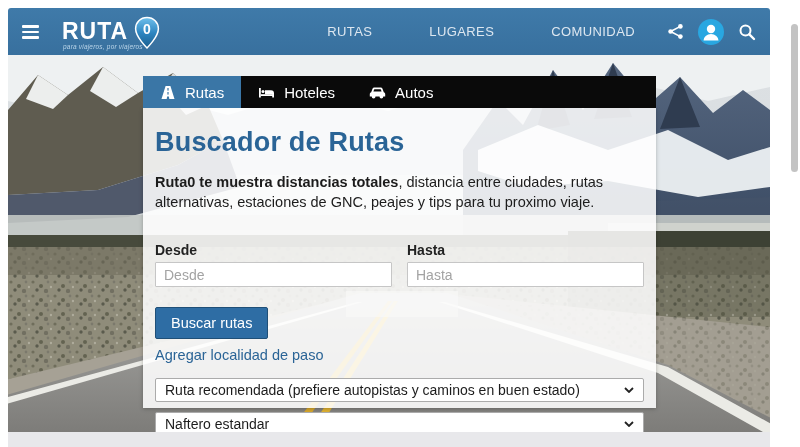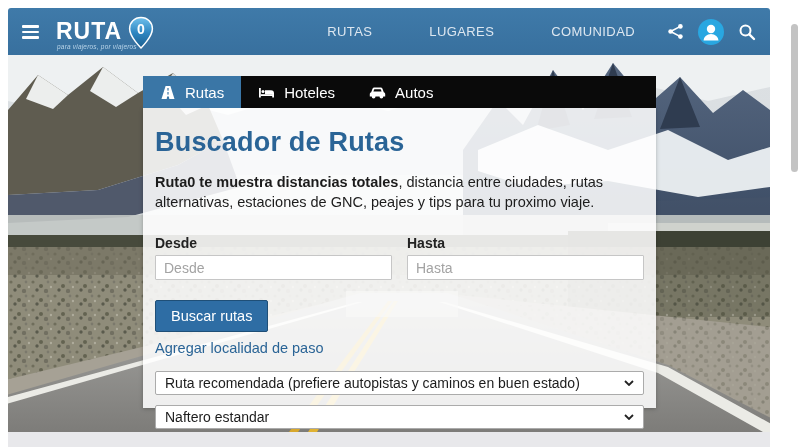--- a/index.html
+++ b/index.html
@@ -12,21 +12,21 @@
 
   
   .navbar{
     position:absolute;left:0;top:0;width:762px;height:47px;
     background:linear-gradient(180deg,var(--navbar-light,#3f7aa9),var(--navbar,#38709e));
     border-radius:3px 3px 0 0;display:flex;align-items:center;
     padding:0 14px;box-sizing:border-box;color:#fff;
   }
   .hamburger{width:17px;display:flex;flex-direction:column;gap:3px;cursor:pointer;margin-top:1px;}
   .hamburger span{height:2.5px;background:#fff;border-radius:1px;display:block;}
-  .brand{display:flex;align-items:center;margin-left:17px;cursor:pointer;}
+  .brand{display:flex;align-items:center;margin-left:23px;cursor:pointer;}
   .brand-text{position:relative;line-height:1;}
   .brand-name{font-size:23px;font-weight:700;letter-spacing:1px;color:#fff;}
   .brand-tagline{position:absolute;left:1px;top:24px;font-size:6.5px;font-style:italic;
     color:#b9d4e8;white-space:nowrap;letter-spacing:.2px;}
   .brand-pin{margin-left:5px;margin-top:2px;}
   .nav-links{display:flex;margin-left:auto;gap:57px;margin-right:32px;}
   .nav-link{font-size:13px;color:#dde7f0;letter-spacing:.4px;cursor:pointer;white-space:nowrap;}
   .nav-icons{display:flex;align-items:center;gap:14px;}
   .avatar{width:26px;height:26px;border-radius:50%;background:var(--avatar,#29a7e1);
     display:flex;align-items:center;justify-content:center;cursor:pointer;}
@@ -41,21 +41,21 @@
   .tabs{display:flex;height:32px;background:#0a0a0a;}
   .tab{display:flex;align-items:center;gap:9px;padding:0 17px;font-size:15px;color:#fff;cursor:pointer;}
   .tab.active{background:var(--tab-active,#3a76a6);}
   .card-body{
     background:rgba(255,255,255,0.87);height:300px;box-sizing:border-box;
     padding:7px 12px;box-shadow:0 1px 4px rgba(0,0,0,.25);
   }
   .card-title{font-size:27px;font-weight:700;color:var(--accent,#2a6496);
     margin:0;padding-top:12px;line-height:30px;letter-spacing:.2px;}
   .intro{font-size:14.5px;line-height:20px;color:#1c1c1c;margin:15px 0 0 0;}
-  .fields{display:flex;gap:15px;margin-top:23px;align-items:flex-end;}
+  .fields{display:flex;gap:15px;margin-top:30px;align-items:flex-end;}
   .field{flex:1;display:flex;flex-direction:column;}
   .field label{font-size:14px;font-weight:700;color:#222;margin-bottom:4px;}
   .field input{
     height:25px;border:1px solid #c6c6c6;border-radius:1px;padding:0 8px;
     font-size:14px;color:#333;background:#fff;outline:none;box-sizing:border-box;
     font-family:"Liberation Sans","DejaVu Sans",sans-serif;
   }
   .field input::placeholder{color:#a3a3a3;opacity:1;}
   .btn-primary{
     margin-top:20px;display:inline-block;background:var(--button,#2e6da4);

